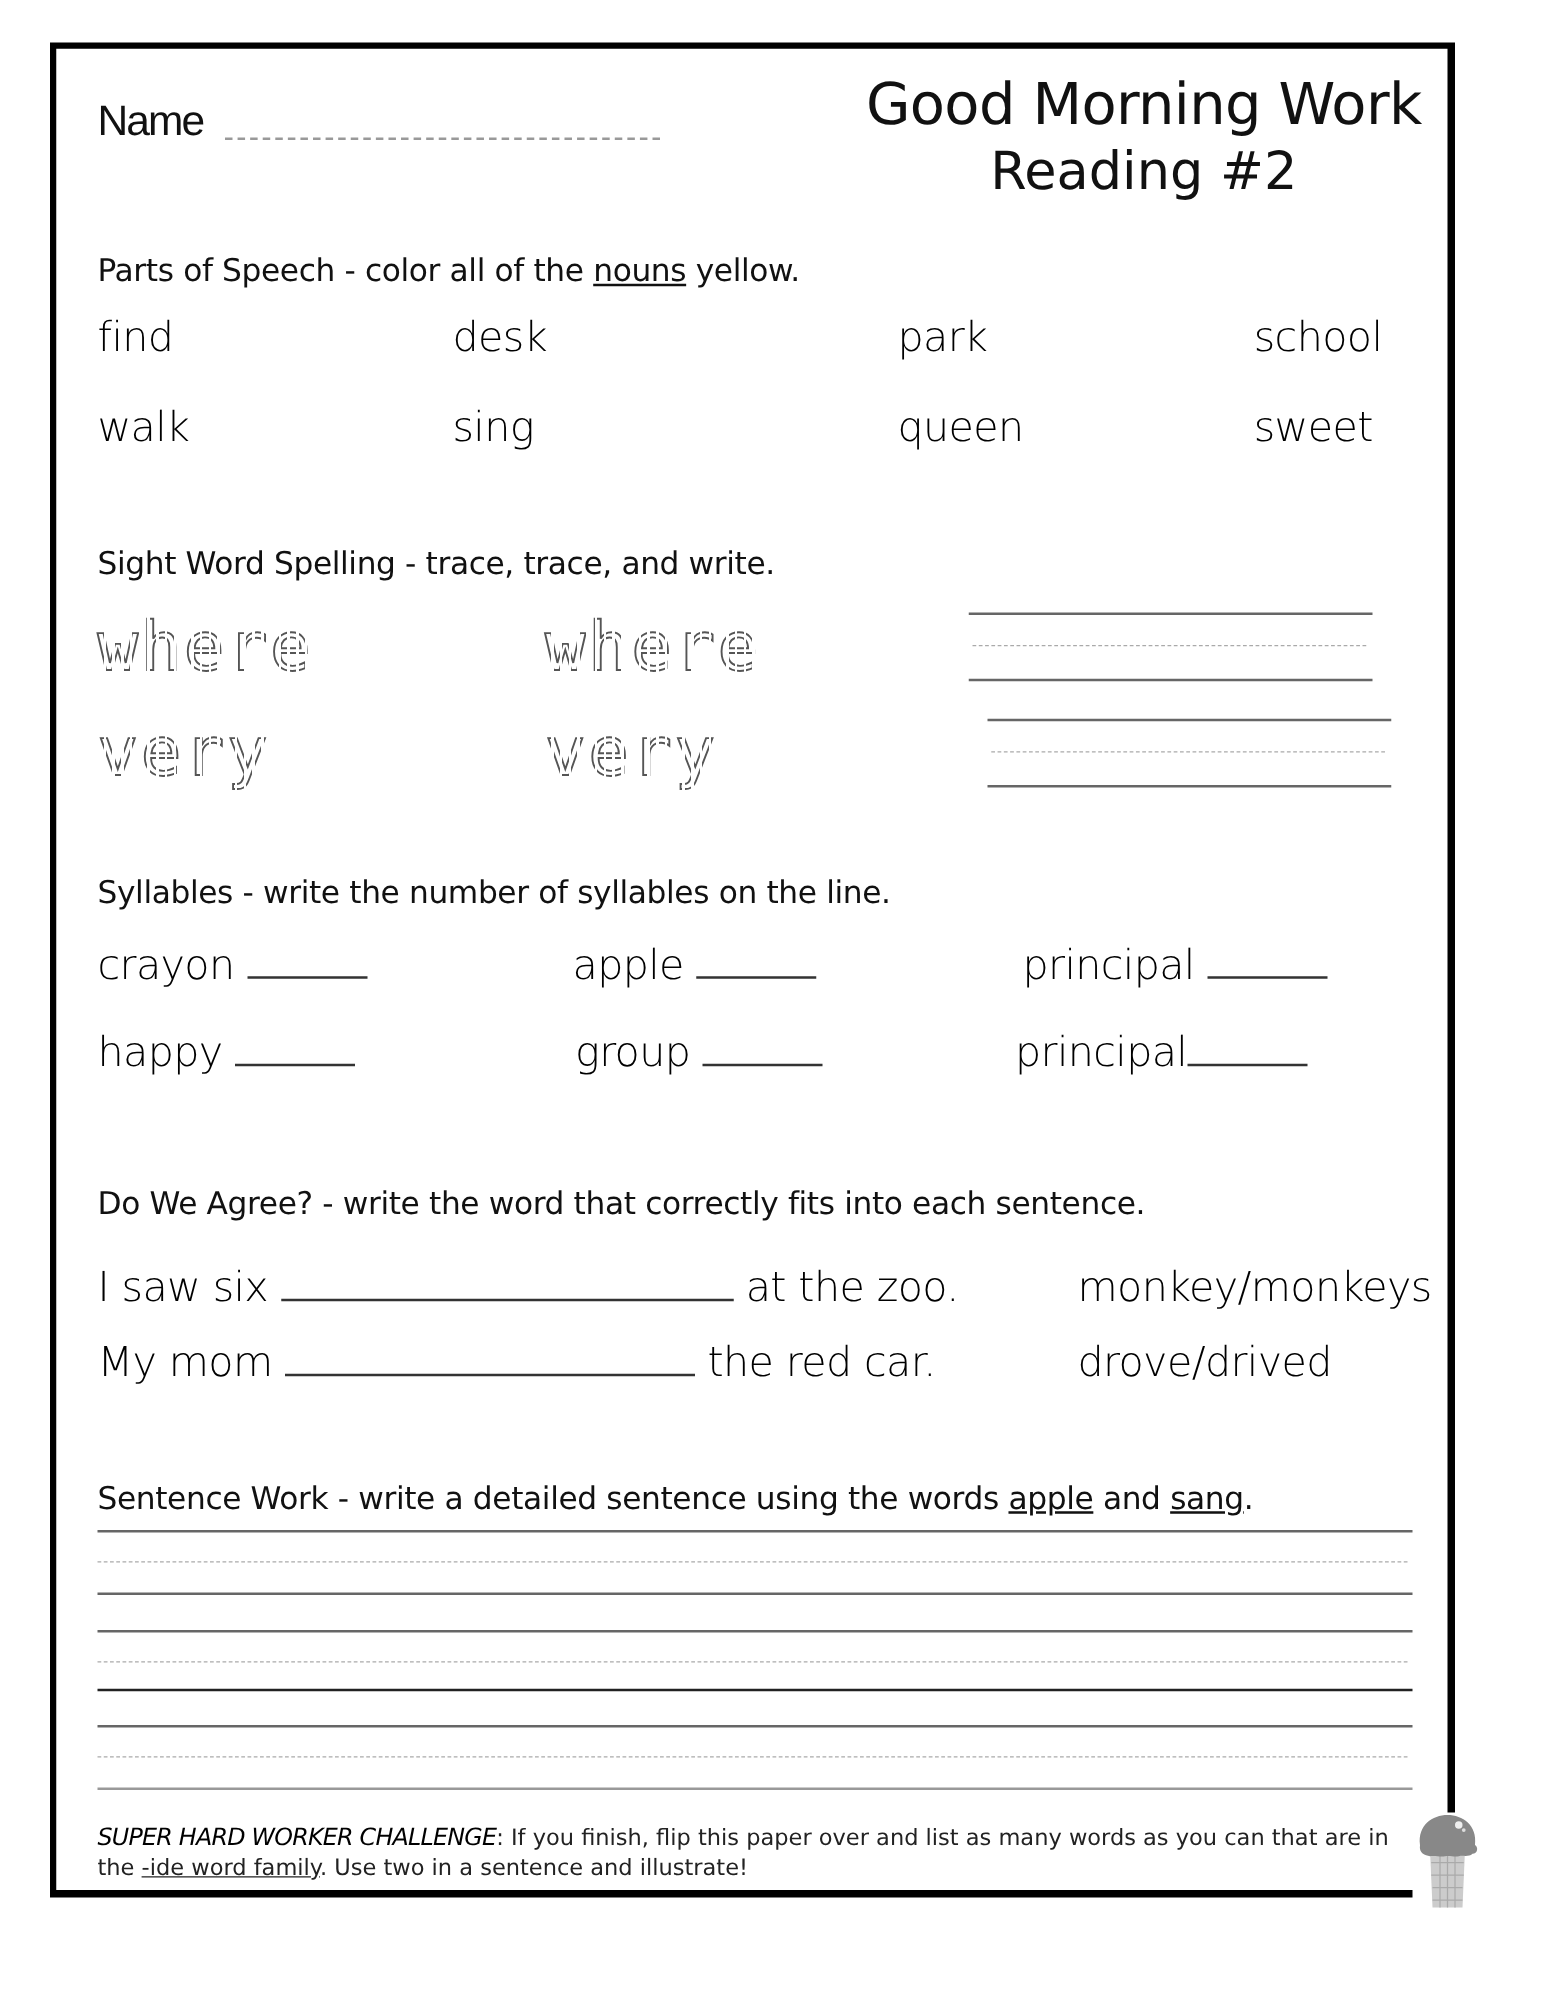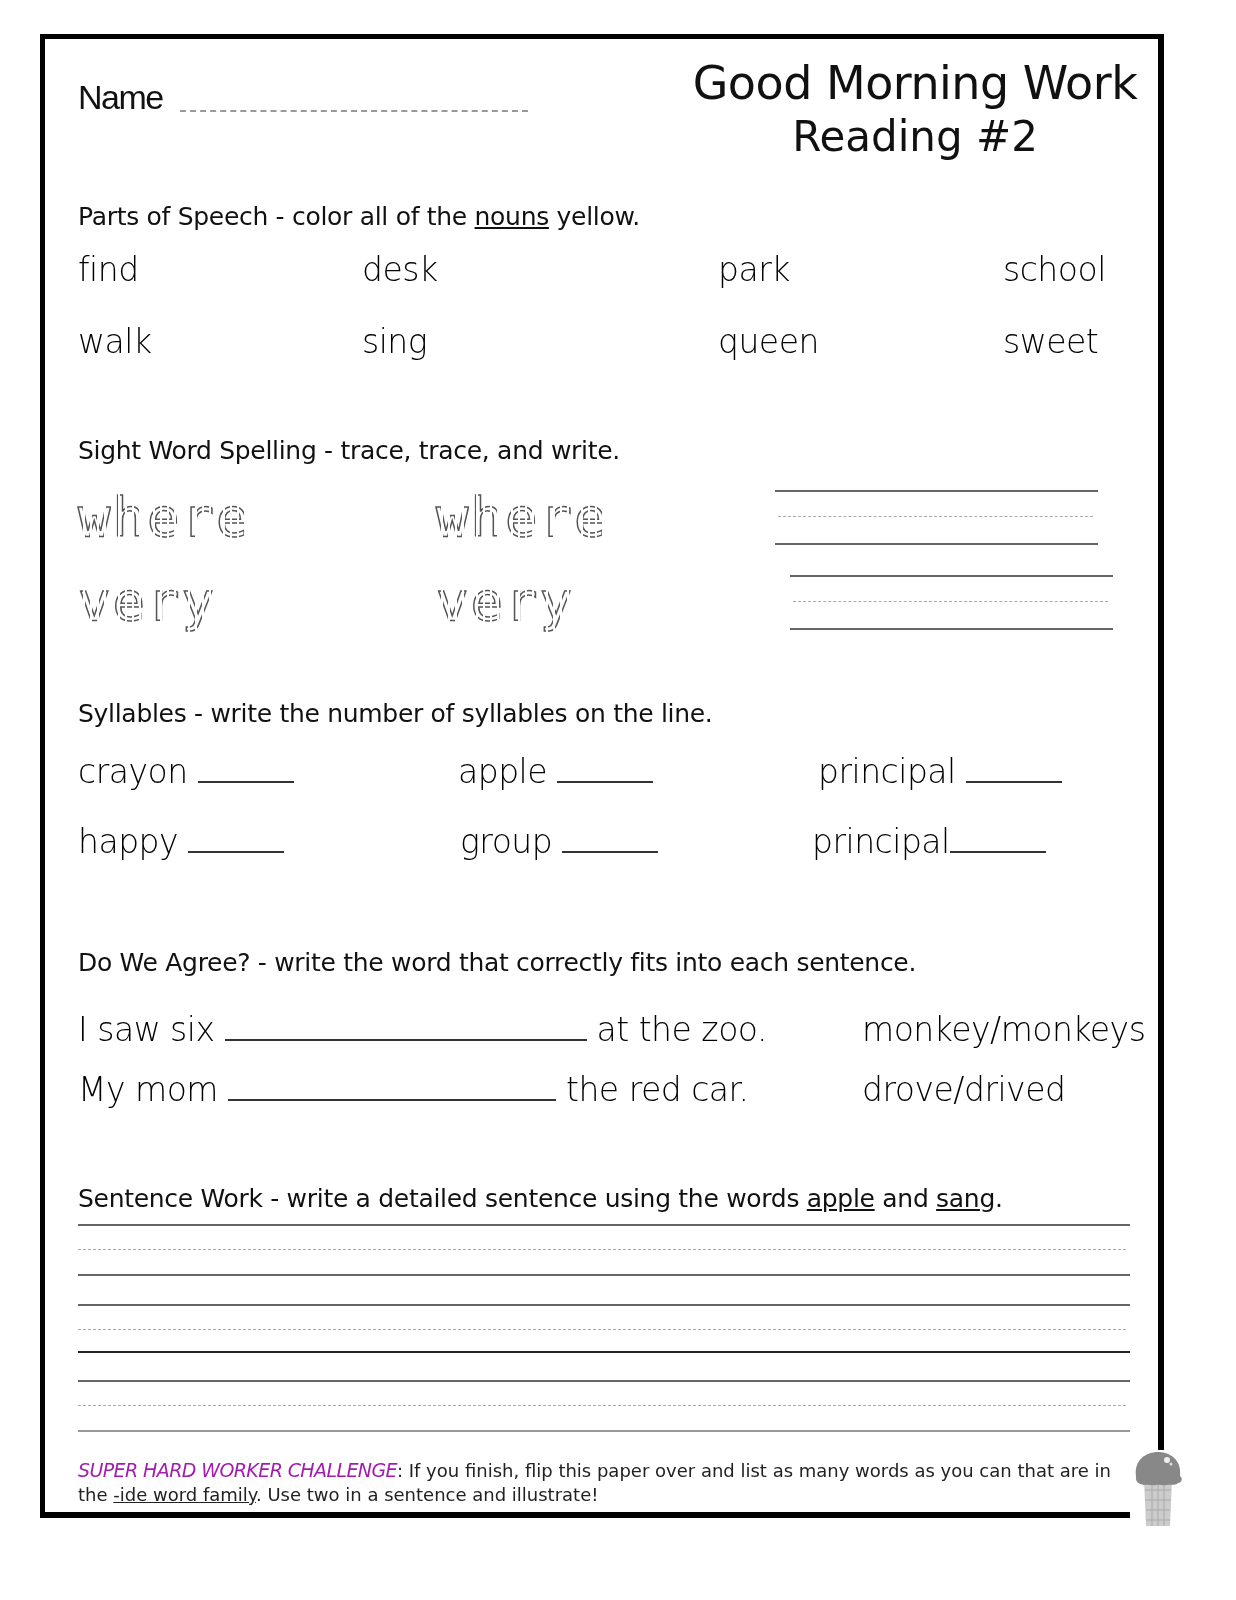--- a/index.html
+++ b/index.html
@@ -18,21 +18,21 @@
   .trace { font-size: 54px; font-family: "DejaVu Sans Mono", monospace; color: transparent;
            -webkit-text-stroke: 1.5px #555; letter-spacing: 2px; }
   .trace-wrap { position: absolute; }
   .trace-wrap .dash-mask { position:absolute; inset:0;
      background: repeating-linear-gradient(90deg, rgba(255,255,255,0) 0 5px, #fff 5px 7px); }
   .hline { position: absolute; height: 0; }
   .solid { border-top: 2px solid #666; }
   .dotted { border-top: 1px dashed #aaa; }
   .blank { display: inline-block; border-bottom: 2px solid #333; vertical-align: baseline; }
   .challenge { left: 78px; top: 1458px; font-size: 18px; line-height: 24px; font-family: "DejaVu Sans", sans-serif; color: #222; white-space: normal; width: 1040px; }
-  .challenge .bold { font-style: italic; font-size: 19px; letter-spacing: -0.6px; color: #a21caf; }
+  .challenge .bold { font-style: italic; font-size: 19px; letter-spacing: -0.6px; color: #000000; }
 </style>
 </head>
 <body>
 
 <div class="frame"></div>
 
 <div class="abs name-label">Name</div>
 <div class="abs name-line"></div>
 <div class="abs title1">Good Morning Work</div>
 <div class="abs title2">Reading #2</div>

